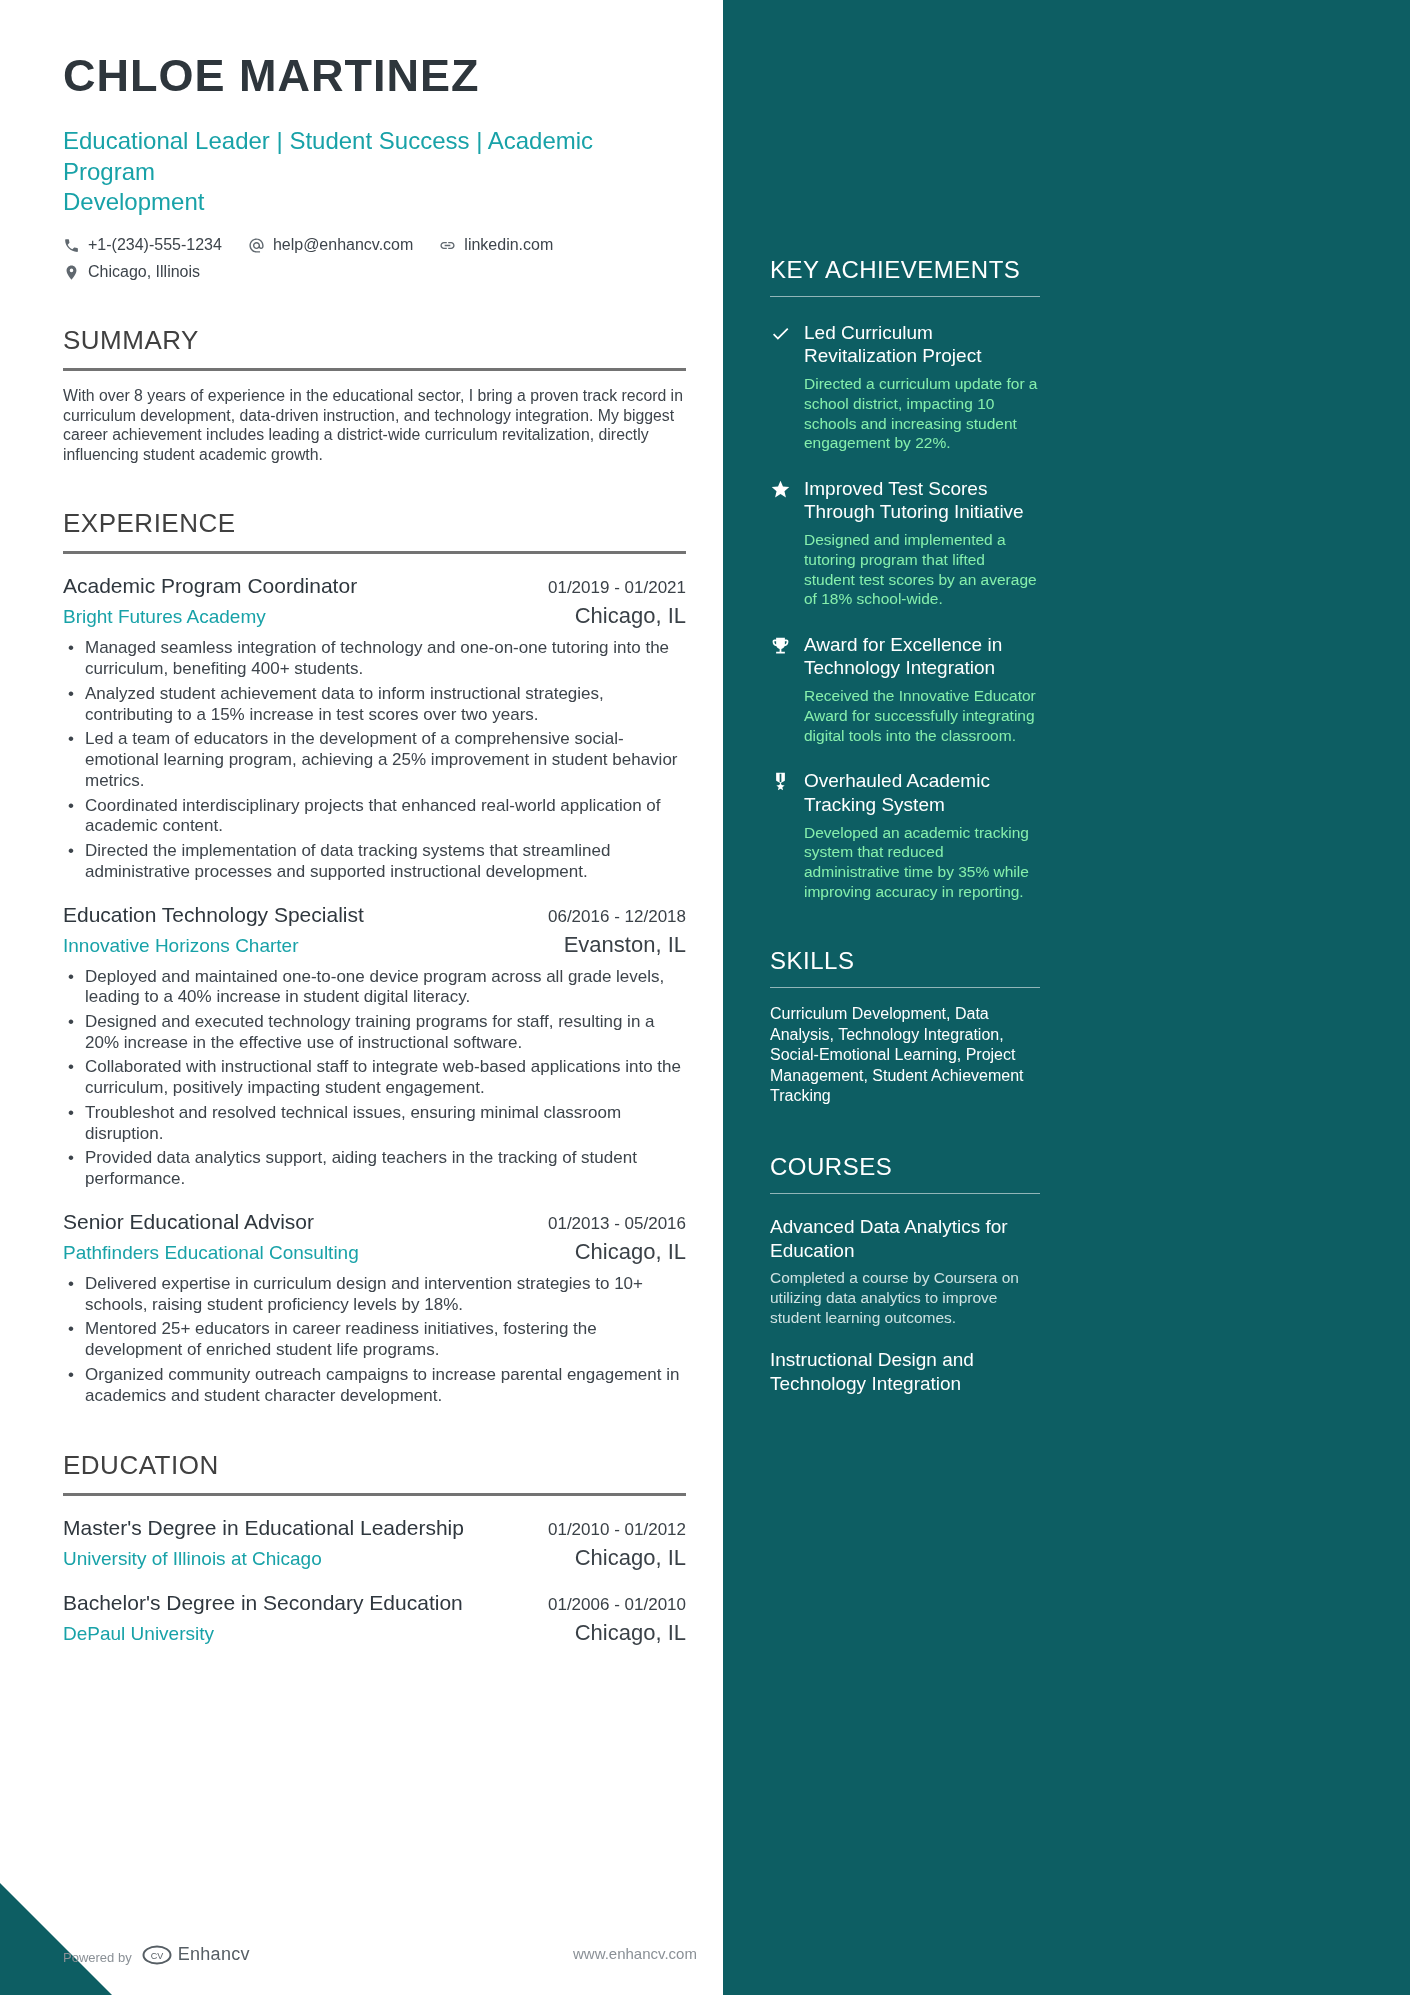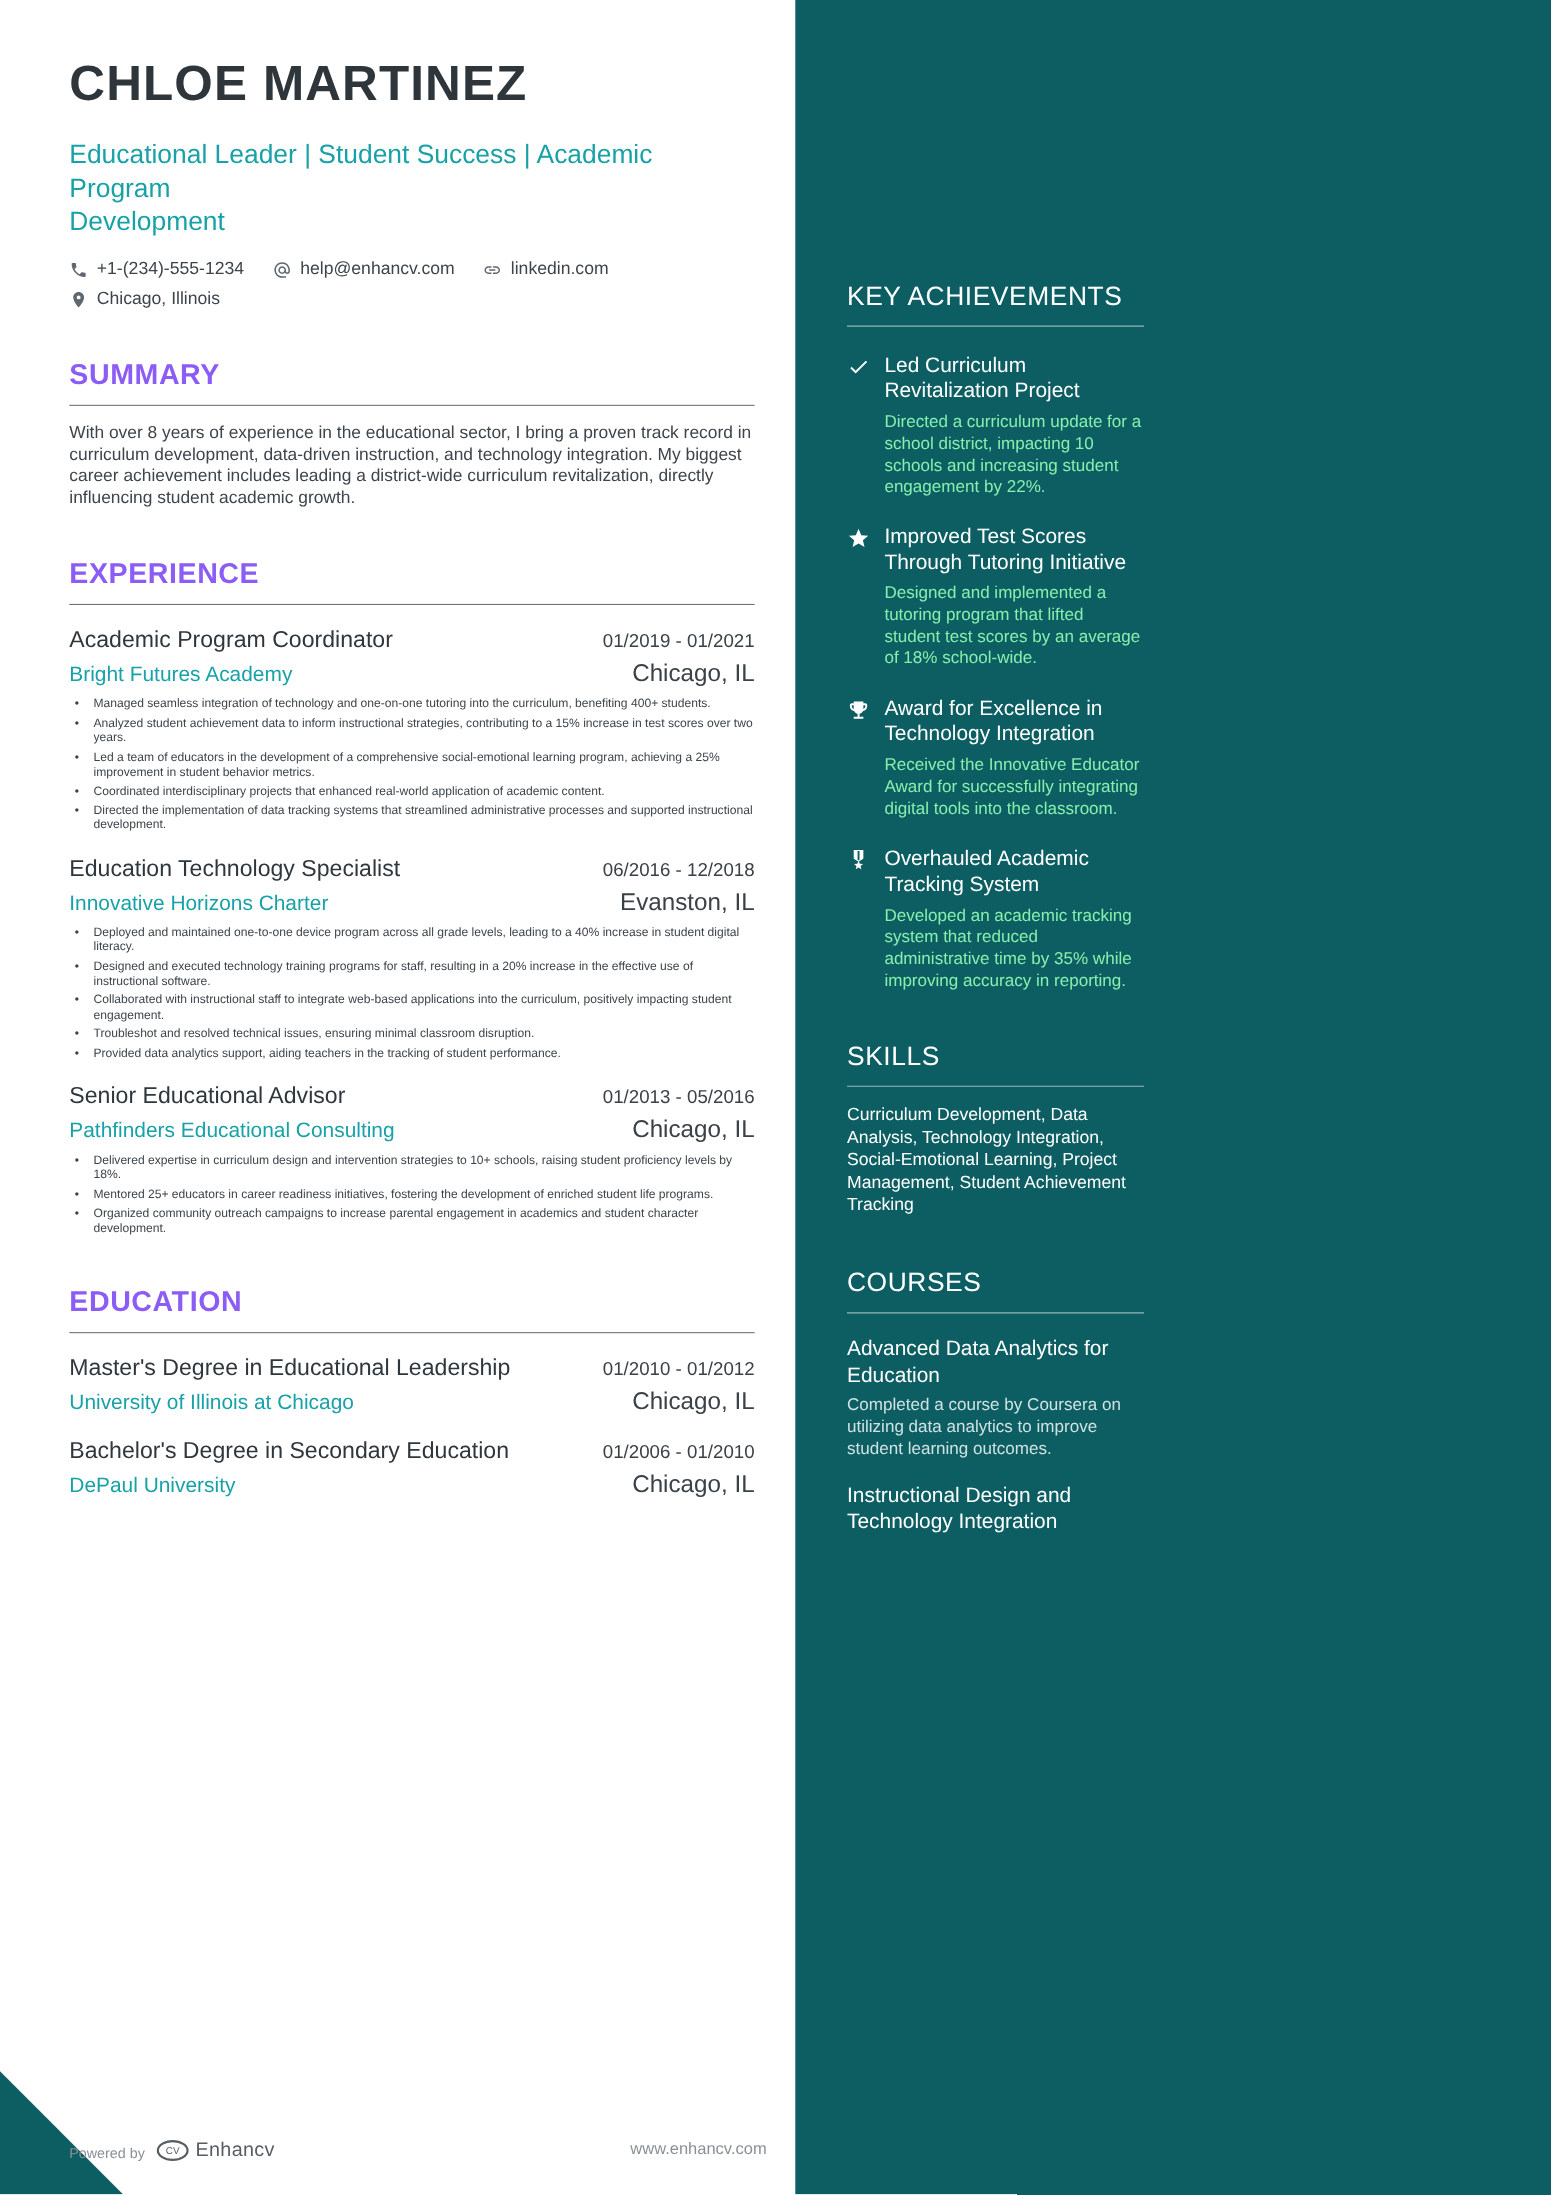--- a/index.html
+++ b/index.html
@@ -12,31 +12,31 @@
   
   .main { width:723px; padding:50px 37px 0 63px; flex:none; }
   .name { font-size:45px; font-weight:700; letter-spacing:1px; color:#2e363c; }
   .headline { font-size:24px; color:#18a2a8; line-height:1.28; margin-top:24px; white-space:pre-line; }
   .contact-row { display:flex; flex-wrap:wrap; column-gap:26px; row-gap:9px; margin-top:18px; }
   .contact-row + .contact-row { margin-top:9px; }
   .c-item { display:flex; align-items:center; gap:8px; font-size:16px; color:#3d444b; text-decoration:none; }
   .c-item svg { width:17px; height:17px; fill:#60686f; flex:none; }
   
   .section { margin-top:44px; }
-  .section-h { font-size:26px; font-weight:700; letter-spacing:0.5px; color:#8b5cf6;
-               padding-bottom:12px; border-bottom:1px solid #737373; }
+  .section-h { font-size:26px; font-weight:400; letter-spacing:0.5px; color:#404040;
+               padding-bottom:12px; border-bottom:3px solid #737373; }
   .summary-text { margin-top:15px; font-size:15.8px; line-height:1.24; color:#3d444b; }
   .job { margin-top:20px; }
   .jrow { display:flex; justify-content:space-between; align-items:baseline; }
   .job-title { font-size:21px; font-weight:400; color:#2f373e; }
   .dates { font-size:17px; color:#3a4147; white-space:nowrap; margin-left:20px; }
   .company { font-size:19px; color:#18a2a8; margin-top:5px; }
   .loc { font-size:22px; color:#3a4147; margin-top:5px;text-align:right; }
   .bullets { list-style:none; margin-top:9px; }
-  .bullets li { position:relative; padding-left:22px; font-size:11px; line-height:1.22;
+  .bullets li { position:relative; padding-left:22px; font-size:17px; line-height:1.22;
                 color:#3d444b; margin-bottom:4px; }
   .bullets li::before { content:"•"; position:absolute; left:5px; top:0; color:#3d444b; }
   .edu { margin-top:20px; }
   
   .sidebar { flex:1; background:#0d5e63; color:#ffffff; padding:256px 0 0 47px; }
   .sb-section { width:270px; margin-bottom:46px; }
   .sb-h { font-size:24px; font-weight:400; letter-spacing:0.5px; color:#ffffff;
           padding-bottom:12px; border-bottom:1px solid rgba(255,255,255,0.55); }
   .ach { display:flex; gap:13px; margin-top:24px; }
   .ach svg { width:21px; height:21px; fill:#ffffff; flex:none; margin-top:2px; }

